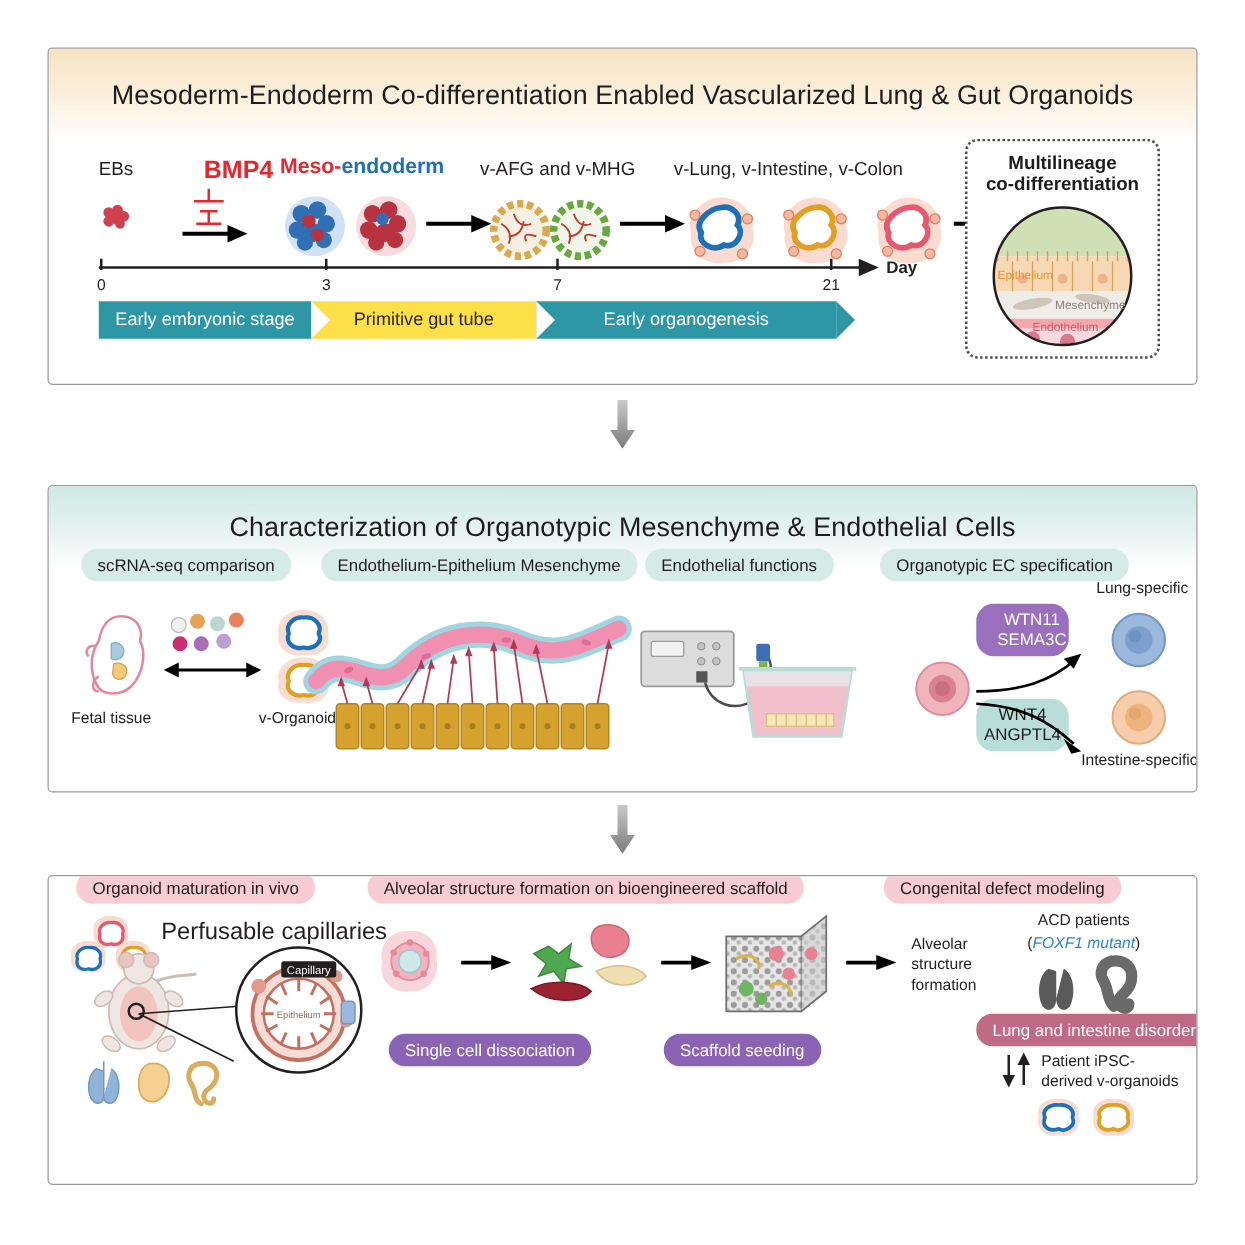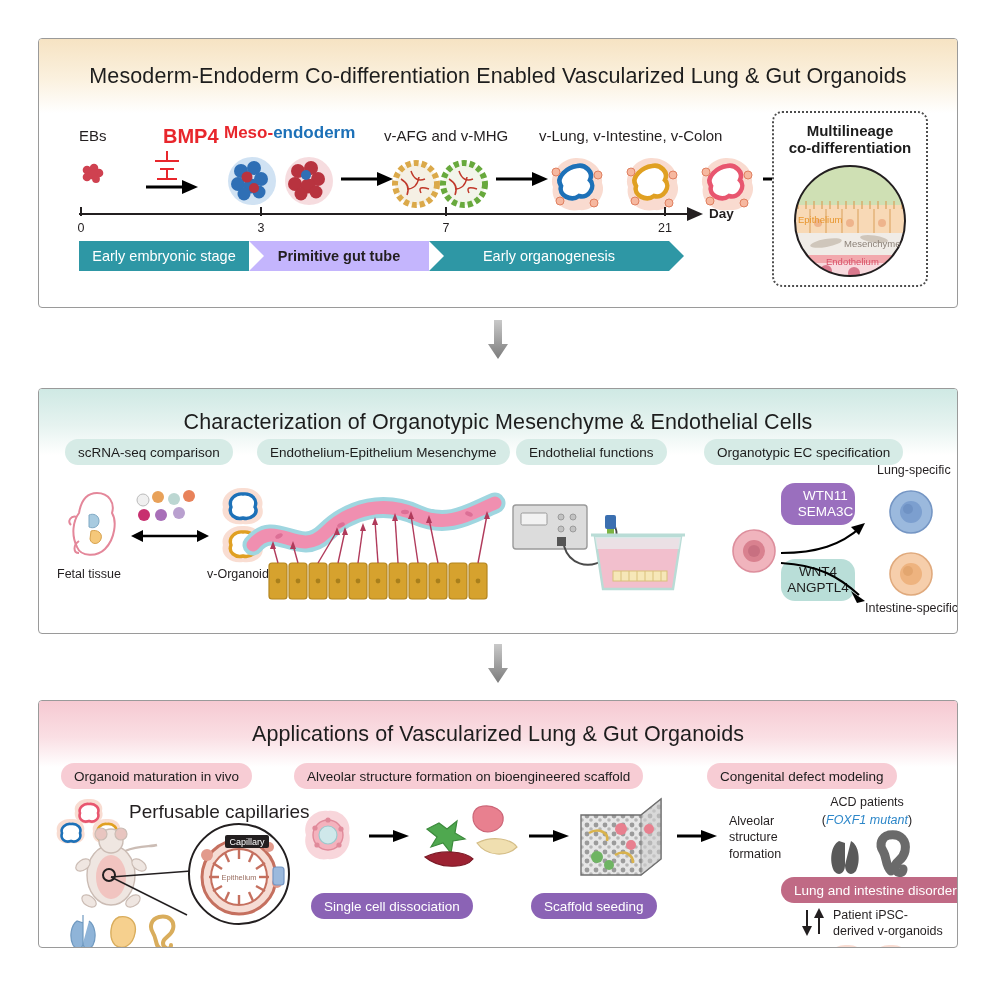--- a/index.html
+++ b/index.html
@@ -39,21 +39,21 @@
   .meso{font-size:17px;font-weight:700;}
   .meso .m{color:#e8262c;}
   .meso .e{color:#1d71b8;}
   .axis-line{position:absolute;height:1.6px;background:#231f20;}
   .tick{position:absolute;width:1.6px;height:9px;background:#231f20;}
   .ticknum{position:absolute;font-size:12.5px;color:#231f20;transform:translateX(-50%);}
   .daylbl{position:absolute;font-size:13.5px;font-weight:700;}
   .chev{position:absolute;height:30px;display:flex;align-items:center;justify-content:center;
         color:#fff;font-size:14.5px;}
   .chev.teal{background:#2e97a5;}
-  .chev.gold{background:#c4b5fd;color:#231f20;font-weight:bold;}
+  .chev.gold{background:#fde047;color:#231f20;}
   .chev .tip{position:absolute;right:-15px;top:0;width:0;height:0;border-top:15px solid transparent;
              border-bottom:15px solid transparent;}
   .chev.teal .tip{border-left:15px solid #2e97a5;}
   .chev.gold .tip{border-left:15px solid #f2bd1d;}
   .chev .notch{position:absolute;left:0;top:0;width:0;height:0;border-top:15px solid transparent;
                border-bottom:15px solid transparent;border-left:15px solid #fff;}
 
   .multibox{position:absolute;border:2.5px dotted #4d4d4d;border-radius:10px;background:#fff;}
   .multititle{position:absolute;width:100%;text-align:center;font-size:15px;font-weight:700;line-height:1.16;color:#1d1d1d;}
 
@@ -505,23 +505,20 @@
     <defs>
         <linearGradient id="ga2" x1="0" y1="0" x2="0" y2="1">
       <stop offset="0%" stop-color="#c9c9c9"></stop>
           <stop offset="100%" stop-color="#7c7c7c"></stop>
         </linearGradient>
       </defs>
     <polygon points="7,0 15,0 15,24 21,24 11,39 1,24 7,24" fill="url(#ga2)"></polygon>
   </svg>
 
   <div class="panel" id="panel3">
-    <div class="panel-head">
-      <div class="panel-title">Applications of  Vascularized Lung &amp; Gut Organoids</div>
-    </div>
     <div class="body" style="height:180px;">
 
       <div class="pill pink" style="left:22px;top:-4px;">Organoid maturation in vivo</div>
       <div class="pill pink" style="left:255px;top:-4px;">Alveolar structure formation on bioengineered scaffold</div>
       <div class="pill pink" style="left:668px;top:-4px;">Congenital defect modeling</div>
 
       <svg style="position:absolute;left:20px;top:30px;" width="80" height="52">
         <g opacity=".4" fill="#f0a98f">
           <path d="M30 2 C38 1 45 7 43 14 C46 22 38 28 30 26 C21 28 14 22 16 14 C14 7 22 1 30 2 Z"></path>
           <path d="M12 22 C20 21 27 27 25 34 C28 42 20 48 12 46 C3 48 -4 42 -2 34 C-4 27 4 21 12 22 Z"></path>

